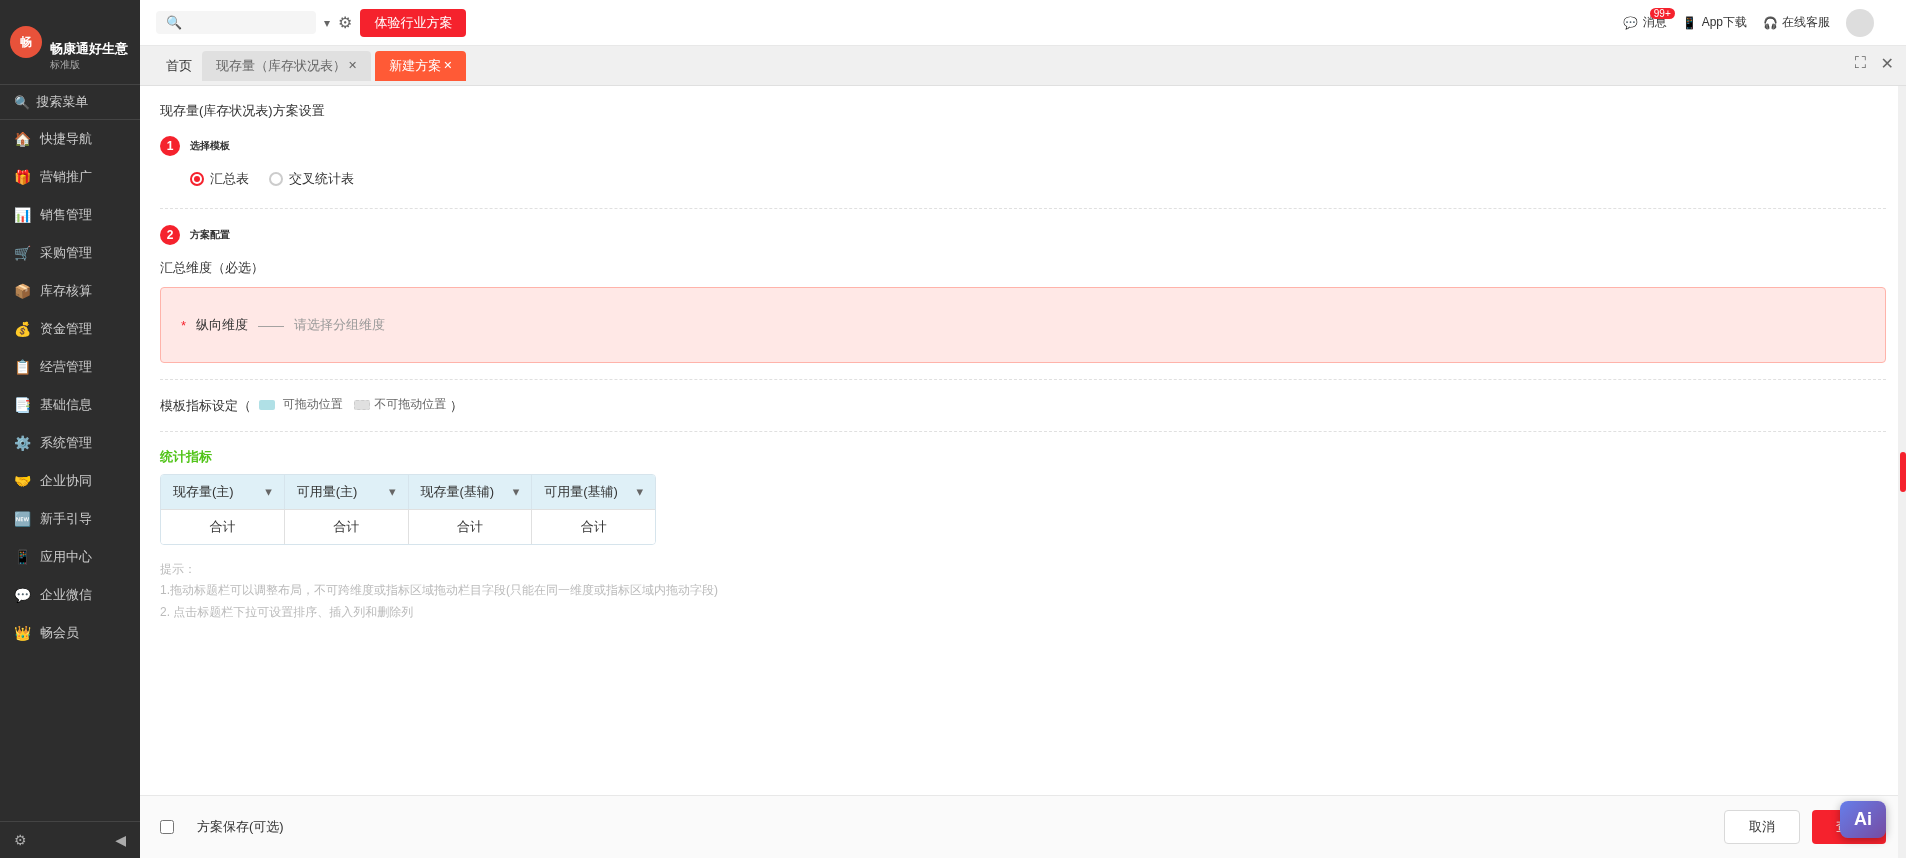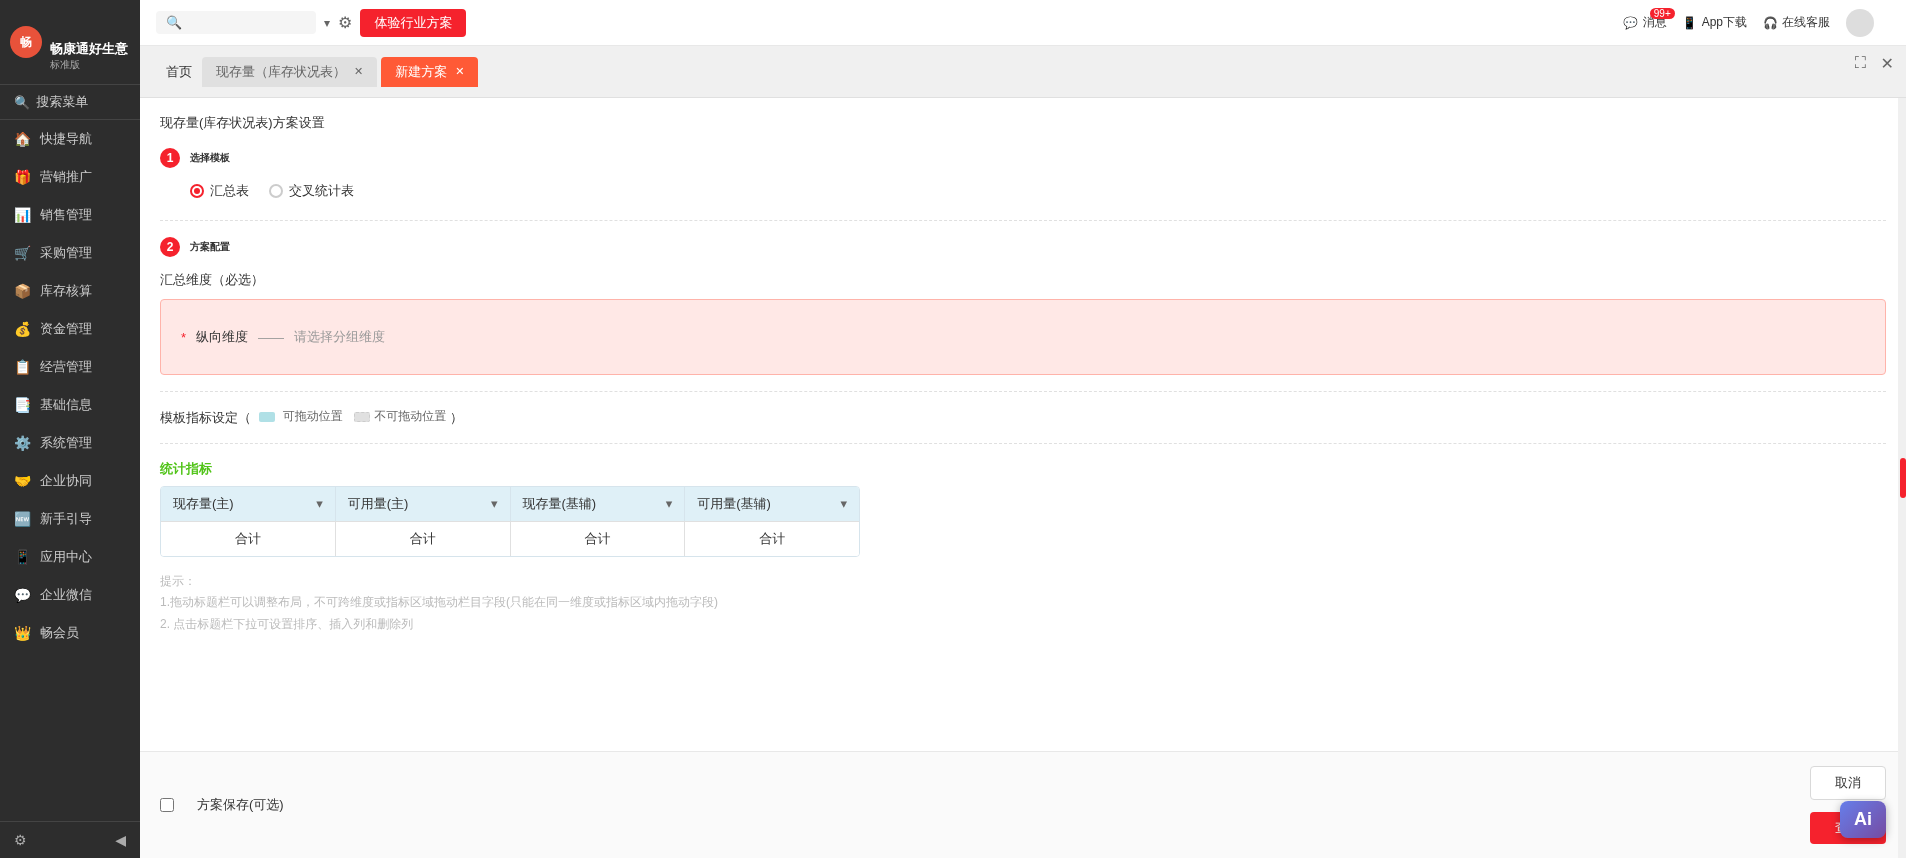--- a/index.html
+++ b/index.html
@@ -77,25 +77,25 @@
     .topbar-msg { display: flex; align-items: center; gap: 4px; cursor: pointer; font-size: 12px; color: #333; position: relative; }
     .badge { background: #f5222d; color: #fff; border-radius: 10px; padding: 0 4px; font-size: 10px; position: absolute; top: -6px; right: -8px; }
     .topbar-app { display: flex; align-items: center; gap: 4px; cursor: pointer; font-size: 12px; color: #333; }
     .topbar-service { display: flex; align-items: center; gap: 4px; cursor: pointer; font-size: 12px; color: #333; }
     .topbar-avatar { width: 28px; height: 28px; background: #ddd; border-radius: 50%; }
     .topbar-username { font-size: 12px; color: #333; cursor: pointer; }
 
     
     .tabbar {
       background: #f0f0f0; display: flex; align-items: center;
-      padding: 0 16px; height: 52px; border-bottom: 1px solid #e0e0e0;
+      padding: 0 16px; height: 40px; border-bottom: 1px solid #e0e0e0;
       flex-shrink: 0; position: relative;
     }
     .tab {
-      display: flex; align-items: center; gap: 8px; padding: 6px 14px;
+      display: flex; align-items: center; gap: 2px; padding: 6px 14px;
       cursor: pointer; font-size: 13px; color: #666; border-radius: 4px 4px 0 0;
       background: #e0e0e0; margin-right: 4px;
     }
     .tab.active { background: #ff5a36; color: #fff; }
     .tab-close { font-size: 11px; cursor: pointer; }
     .tab-home { color: #333; font-size: 13px; padding: 6px 10px; cursor: pointer; }
     .tab-maximize { position: absolute; right: 40px; top: 8px; cursor: pointer; color: #666; font-size: 16px; }
     .tab-close-all { position: absolute; right: 12px; top: 8px; cursor: pointer; color: #666; font-size: 16px; }
 
     
@@ -139,21 +139,21 @@
     .indicator-config { margin-bottom: 14px; }
     .indicator-label { font-size: 13px; color: #333; margin-bottom: 10px; }
     .legend-item { display: flex; align-items: center; gap: 6px; font-size: 12px; color: #666; }
     .legend-box { width: 16px; height: 10px; border-radius: 2px; }
     .legend-box.draggable { background: #b0e0e6; }
     .legend-box.non-draggable { background: #e0e0e0; border: 1px dashed #ccc; }
 
     
     .stats-section { }
     .stats-title { color: #52c41a; font-size: 13px; font-weight: bold; margin-bottom: 8px; }
-    .stats-table { border: 1px solid #d6e4ec; border-radius: 4px; overflow: hidden; width: 700px; }
+    .stats-table { border: 1px solid #d6e4ec; border-radius: 4px; overflow: hidden; width: 496px; }
     .stats-table-header { display: flex; background: #e8f4f8; }
     .stats-col {
       flex: 1; display: flex; align-items: center; justify-content: space-between;
       padding: 8px 12px; border-right: 1px solid #d6e4ec; font-size: 13px; color: #333;
       background: #dff0f7;
     }
     .stats-col:last-child { border-right: none; }
     .stats-col-name { font-size: 13px; }
     .col-dropdown { color: #666; cursor: pointer; }
     .stats-table-row { display: flex; border-top: 1px solid #e0e0e0; background: #fff; }
@@ -167,21 +167,21 @@
 
     
     .footer {
       border-top: 1px solid #e8e8e8; background: #fafafa;
       padding: 14px 20px; display: flex; align-items: center; justify-content: space-between;
       flex-shrink: 0;
     }
     .footer-save { display: flex; align-items: center; gap: 23px; }
     .footer-checkbox { width: 14px; height: 14px; border: 1px solid #ccc; border-radius: 2px; cursor: pointer; }
     .footer-save-label { font-size: 13px; color: #333; }
-    .footer-btns { display: flex; gap: 12px; flex-direction: column; }
+    .footer-btns { display: flex; gap: 12px; }
     .btn-cancel {
       background: #fff; border: 1px solid #d9d9d9; color: #333;
       padding: 7px 24px; border-radius: 4px; cursor: pointer; font-size: 13px;
     }
     .btn-query {
       background: #f5222d; border: none; color: #fff;
       padding: 7px 24px; border-radius: 4px; cursor: pointer; font-size: 13px;
     }
 
     

